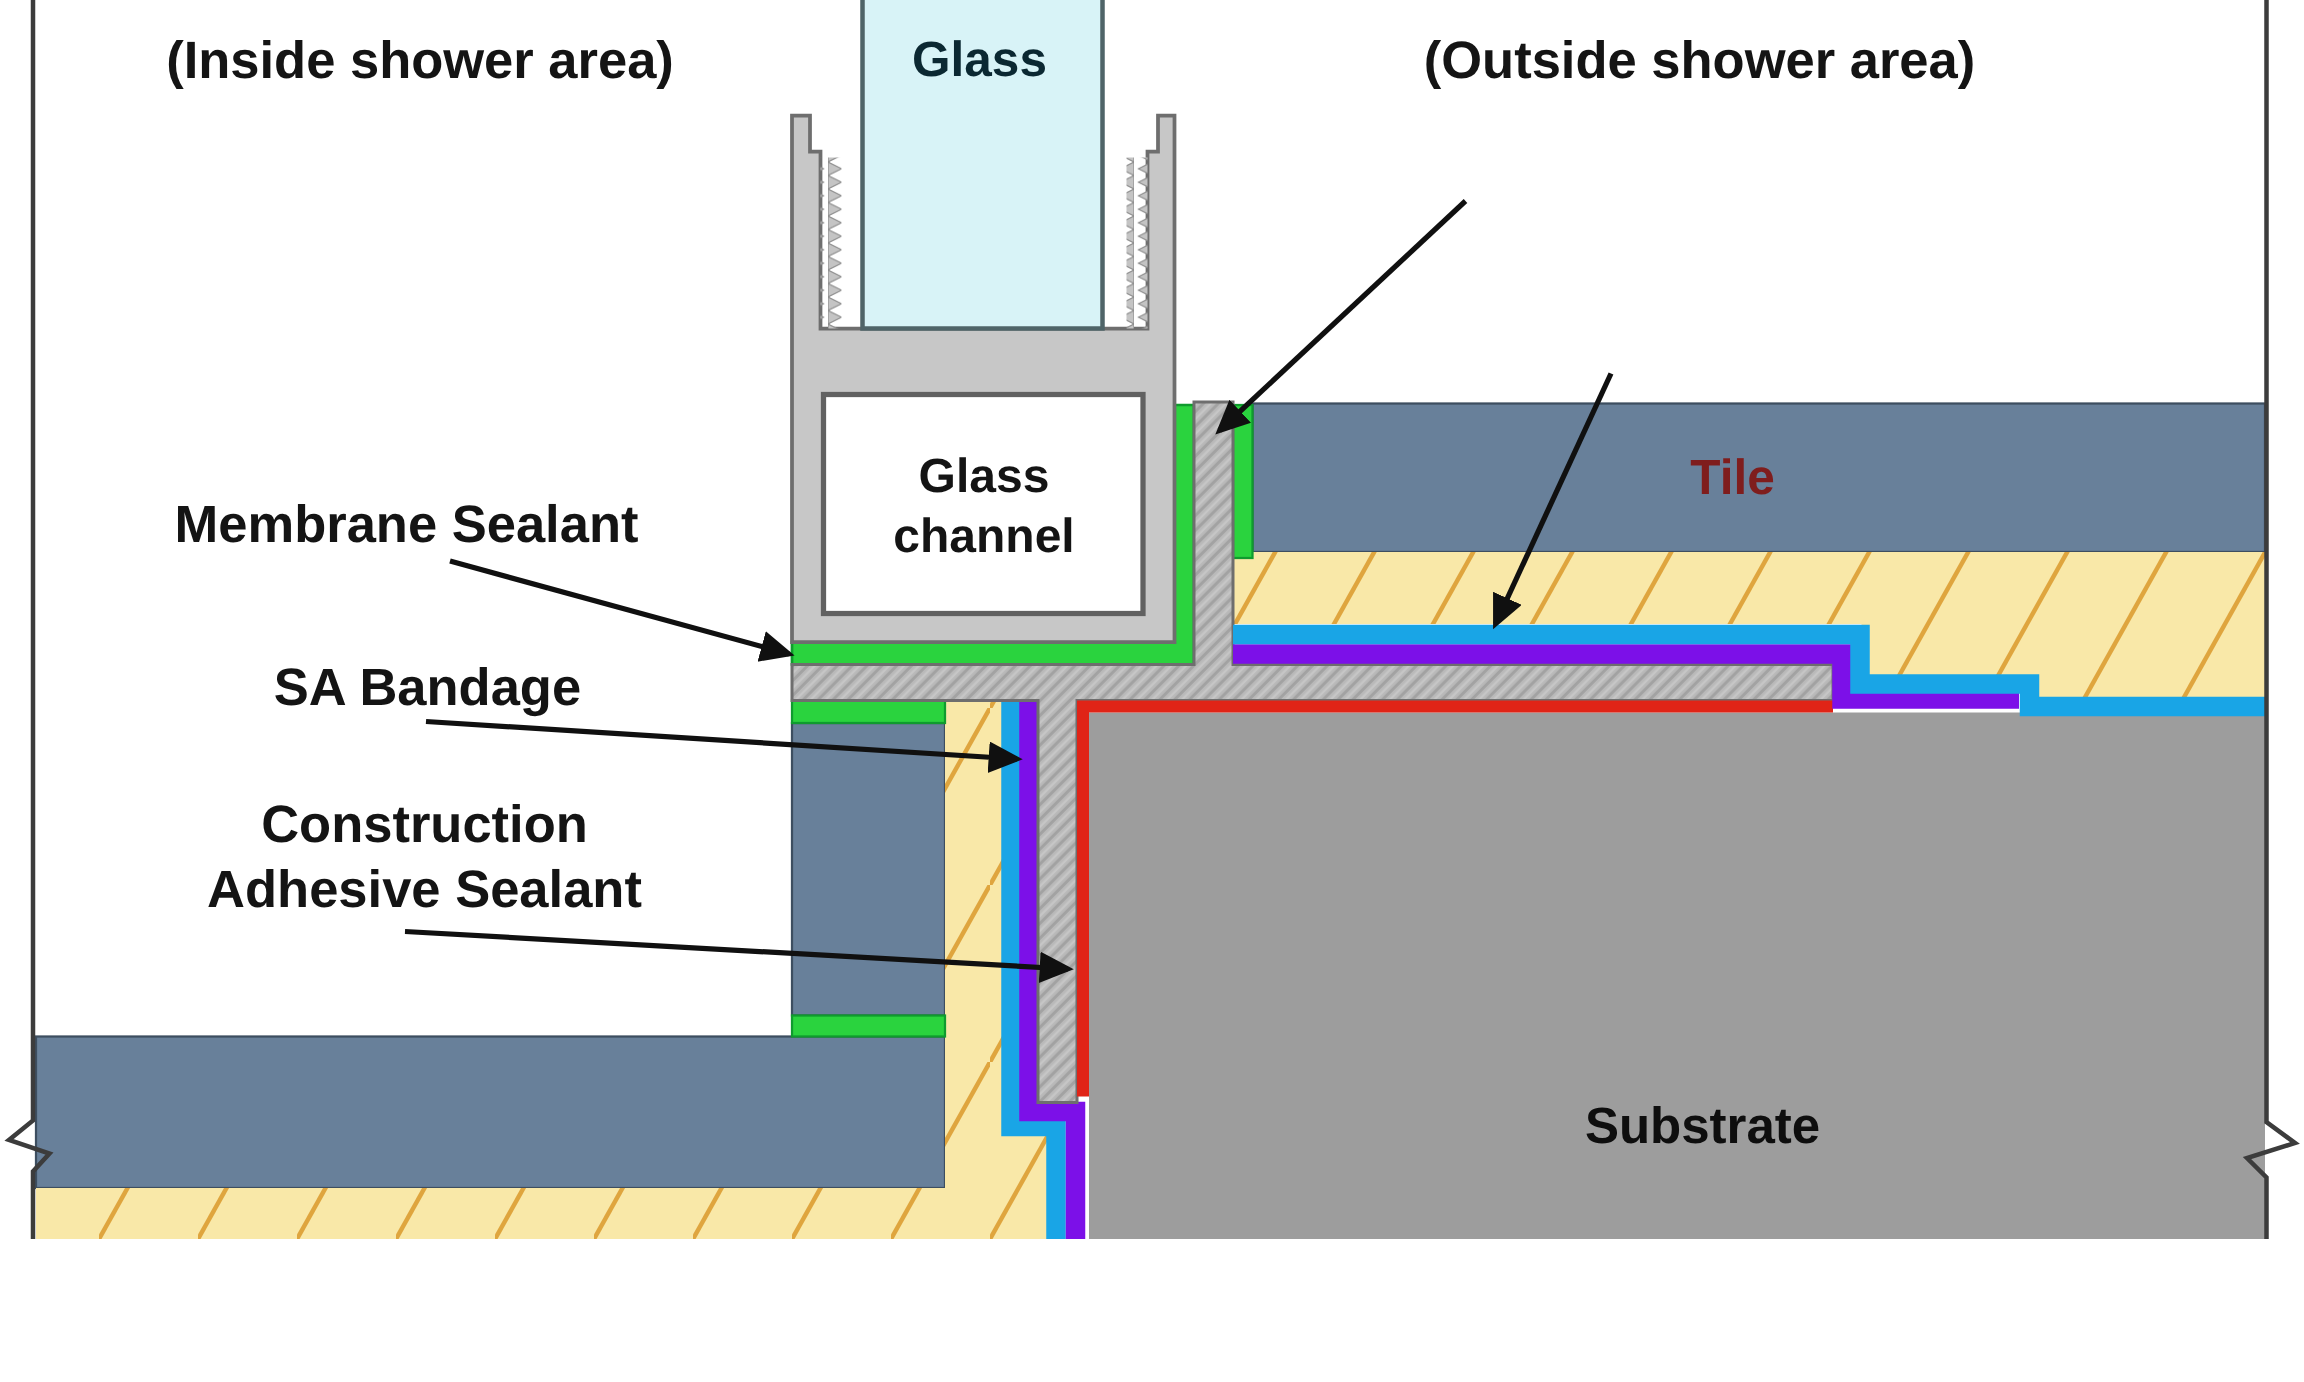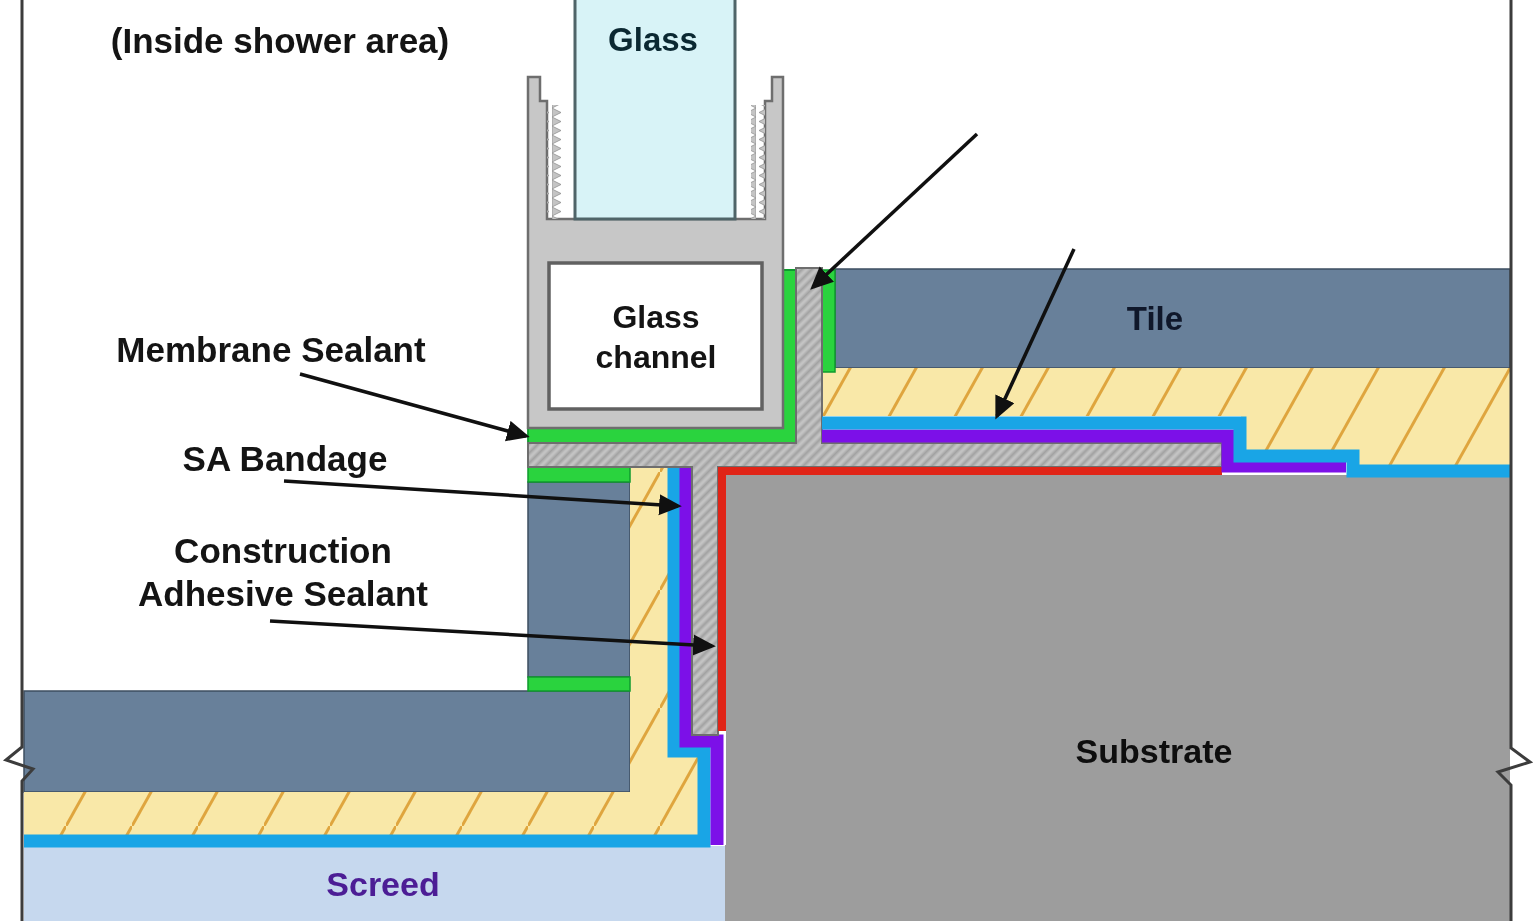--- a/index.html
+++ b/index.html
@@ -1,31 +1,31 @@
 <!DOCTYPE html>
 <html><head>
 <meta charset="utf-8">
 <style>
   html,body{margin:0;padding:0;background:#ffffff;}
   #stage{
-    position:relative;width:1536px;height:921px;background:#ffffff;overflow:hidden;
+    position:relative;width:1536px;height:826px;background:#ffffff;overflow:hidden;
     font-family:"Liberation Sans","DejaVu Sans",sans-serif;
   }
   #stage svg{position:absolute;left:0;top:0;}
   .lbl{
     position:absolute;transform:translate(-50%,-50%);
     font-weight:bold;color:#141414;text-align:center;
     white-space:pre-line;line-height:1.24;letter-spacing:0px;
   }
   .lbl.big{font-size:35px;}
-  .lbl.navy{color:#0f172a;}
+  .lbl.navy{color:#7f1d1d;}
   .lbl.glass-lbl{font-size:33px;color:#0b2832;}
   .lbl.chan-lbl{font-size:32px;color:#141414;}
   .lbl.tile-lbl{font-size:33px;}
-  .lbl.sub-lbl{font-size:34px;color:#0e0e0e;margin-left:19px;}
+  .lbl.sub-lbl{font-size:34px;color:#0e0e0e;}
   .lbl.screed-lbl{font-size:34px;color:#4c1d95;}
 </style>
 </head>
 <body>
 
 <div id="stage">
 
   <svg width="1536" height="921" viewBox="0 0 1536 921">
     <defs>
       <pattern id="alu" width="7" height="7" patternUnits="userSpaceOnUse" patternTransform="rotate(45)">
@@ -93,20 +93,21 @@
     <g stroke="#101010" stroke-width="3.5">
       <line x1="300" y1="374" x2="526" y2="436" marker-end="url(#ah)"></line>
       <line x1="284" y1="481" x2="678" y2="506" marker-end="url(#ah)"></line>
       <line x1="270" y1="621" x2="712" y2="646" marker-end="url(#ah)"></line>
       <line x1="977" y1="134" x2="813" y2="287" marker-end="url(#ah)"></line>
       <line x1="1074" y1="249" x2="997" y2="416" marker-end="url(#ah)"></line>
     </g>
   </svg>
 
   <div class="lbl big" style="left:280px;top:41px">(Inside shower area)</div>
+  <div class="lbl big" style="left:1133px;top:41px">(Outside shower area)</div>
 
   <div class="lbl glass-lbl" style="left:653px;top:40px">Glass</div>
   <div class="lbl chan-lbl" style="left:656px;top:338px">Glass
 channel</div>
 
 
   <div class="lbl big" style="left:271px;top:350px">Membrane Sealant</div>
   <div class="lbl big" style="left:285px;top:459px">SA Bandage</div>
   <div class="lbl big" style="left:283px;top:572px">Construction
 Adhesive Sealant</div>

